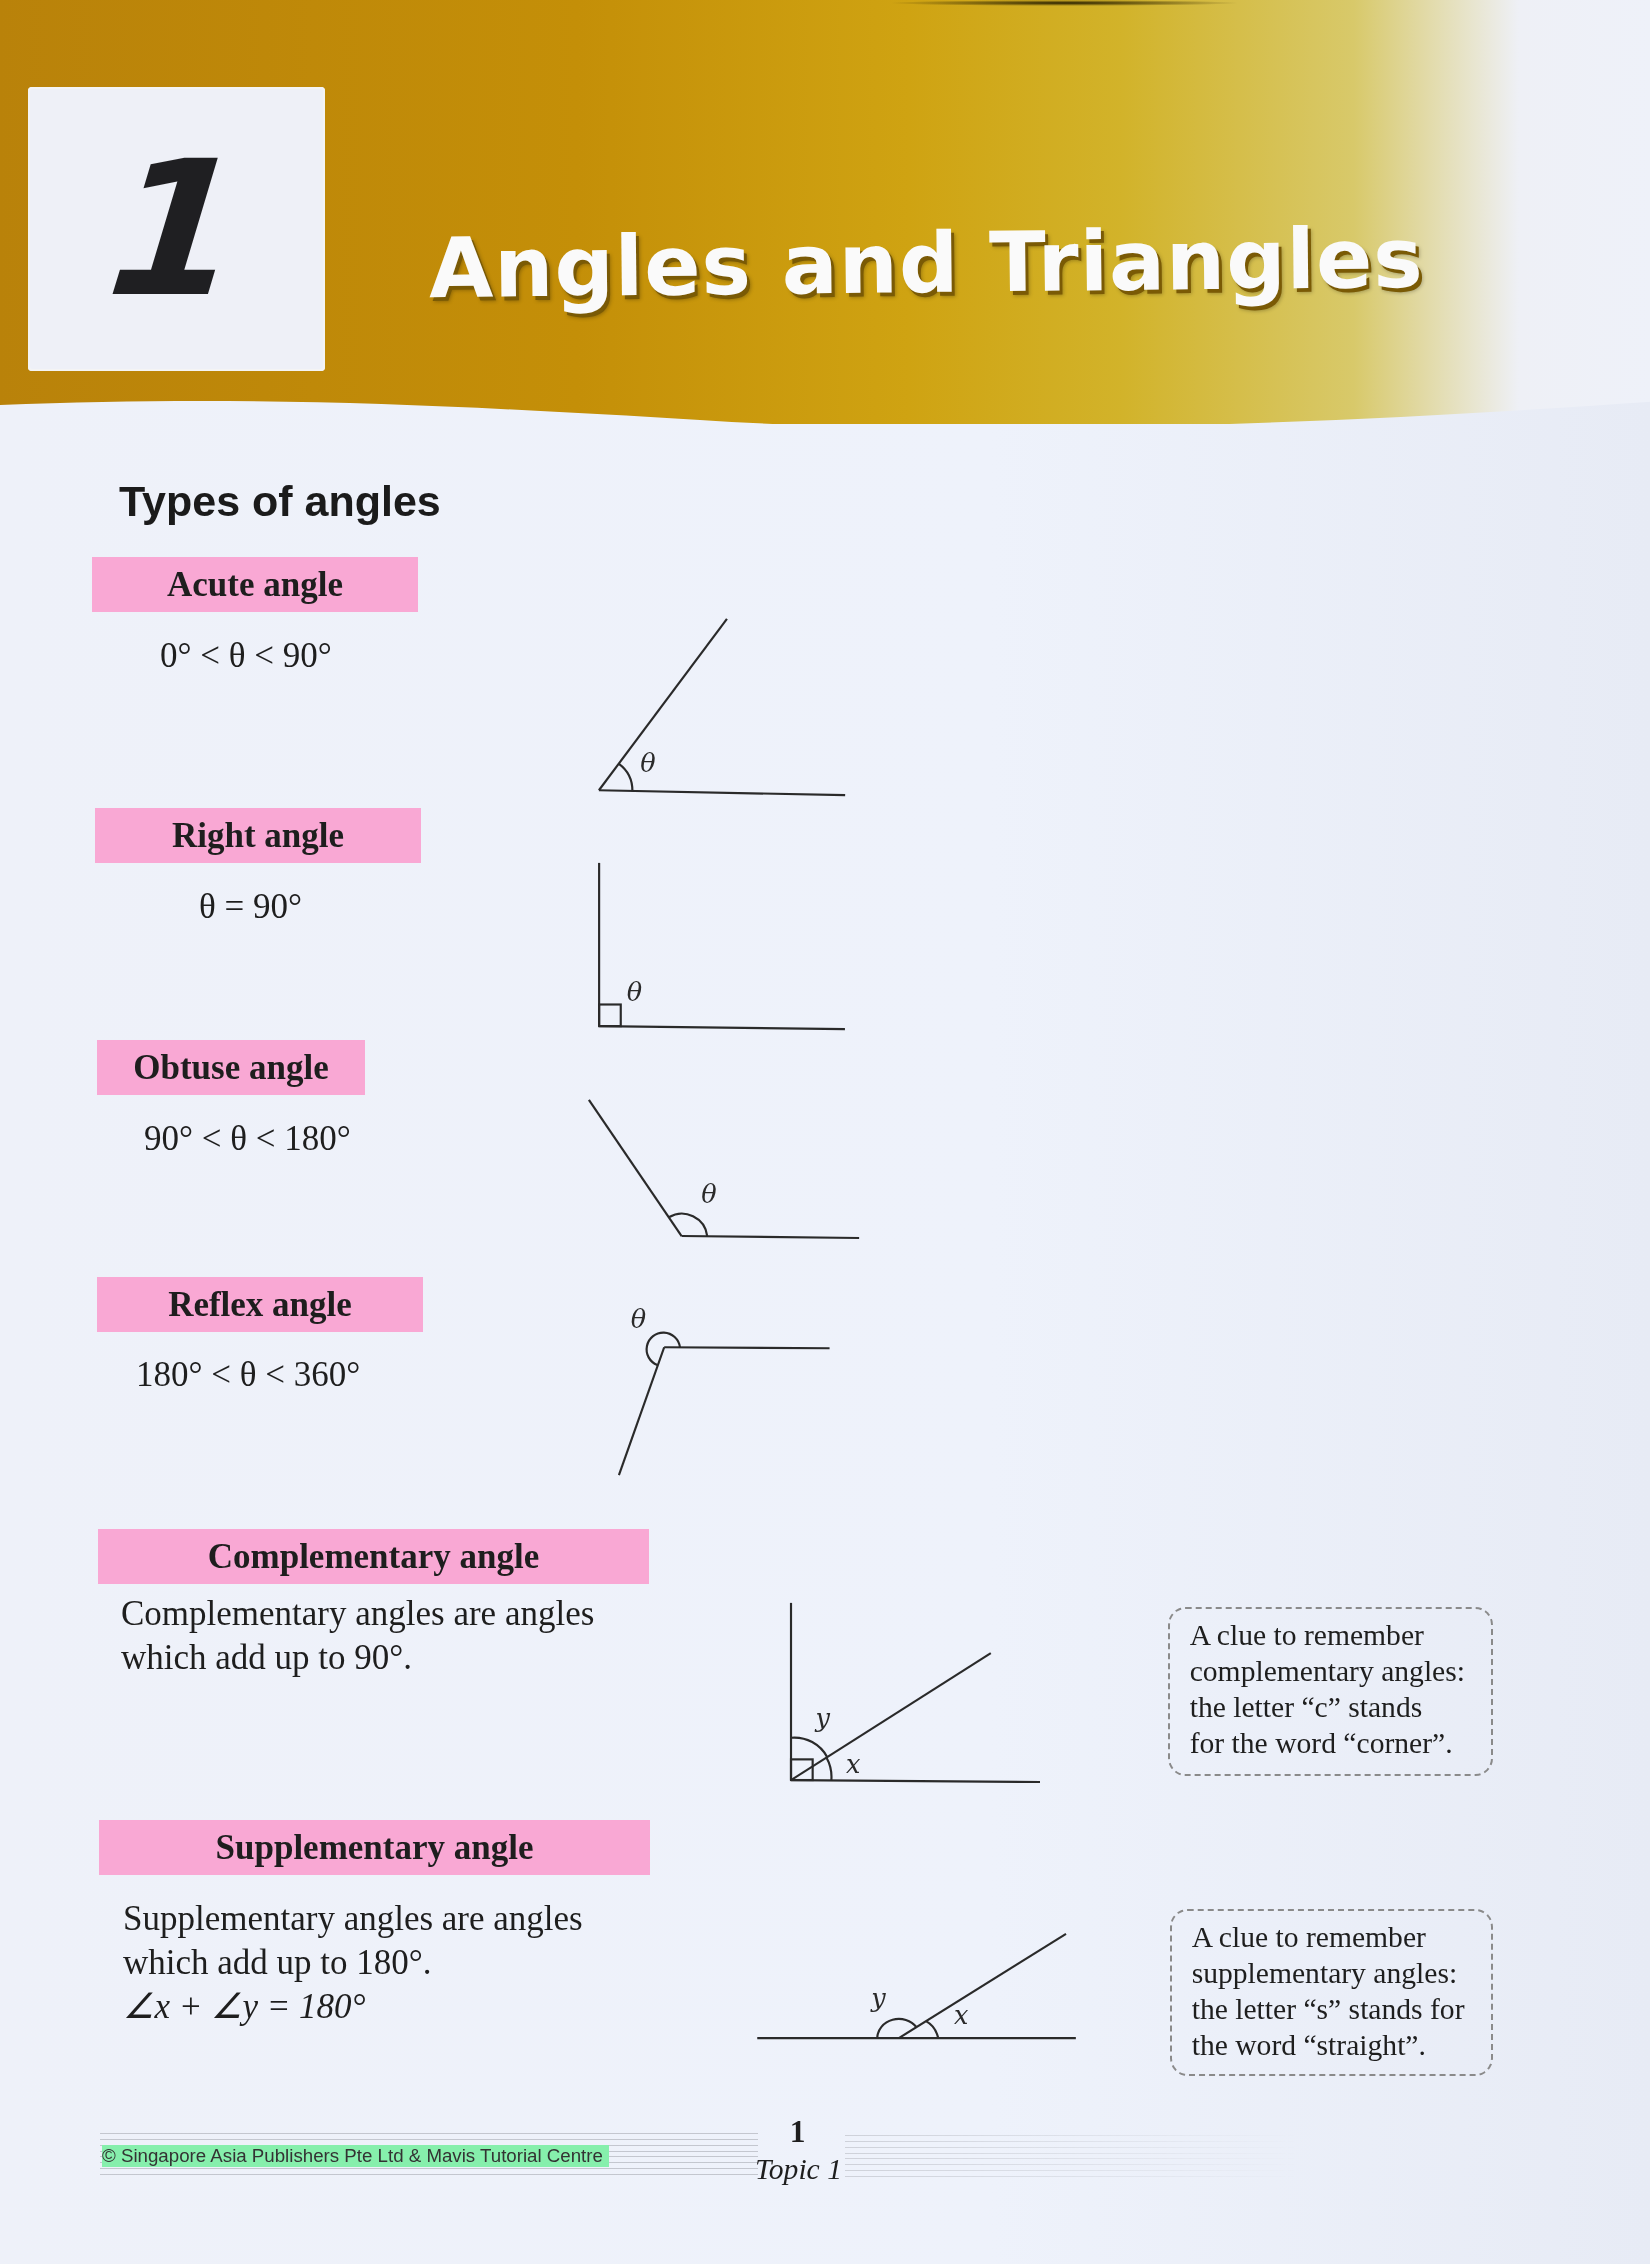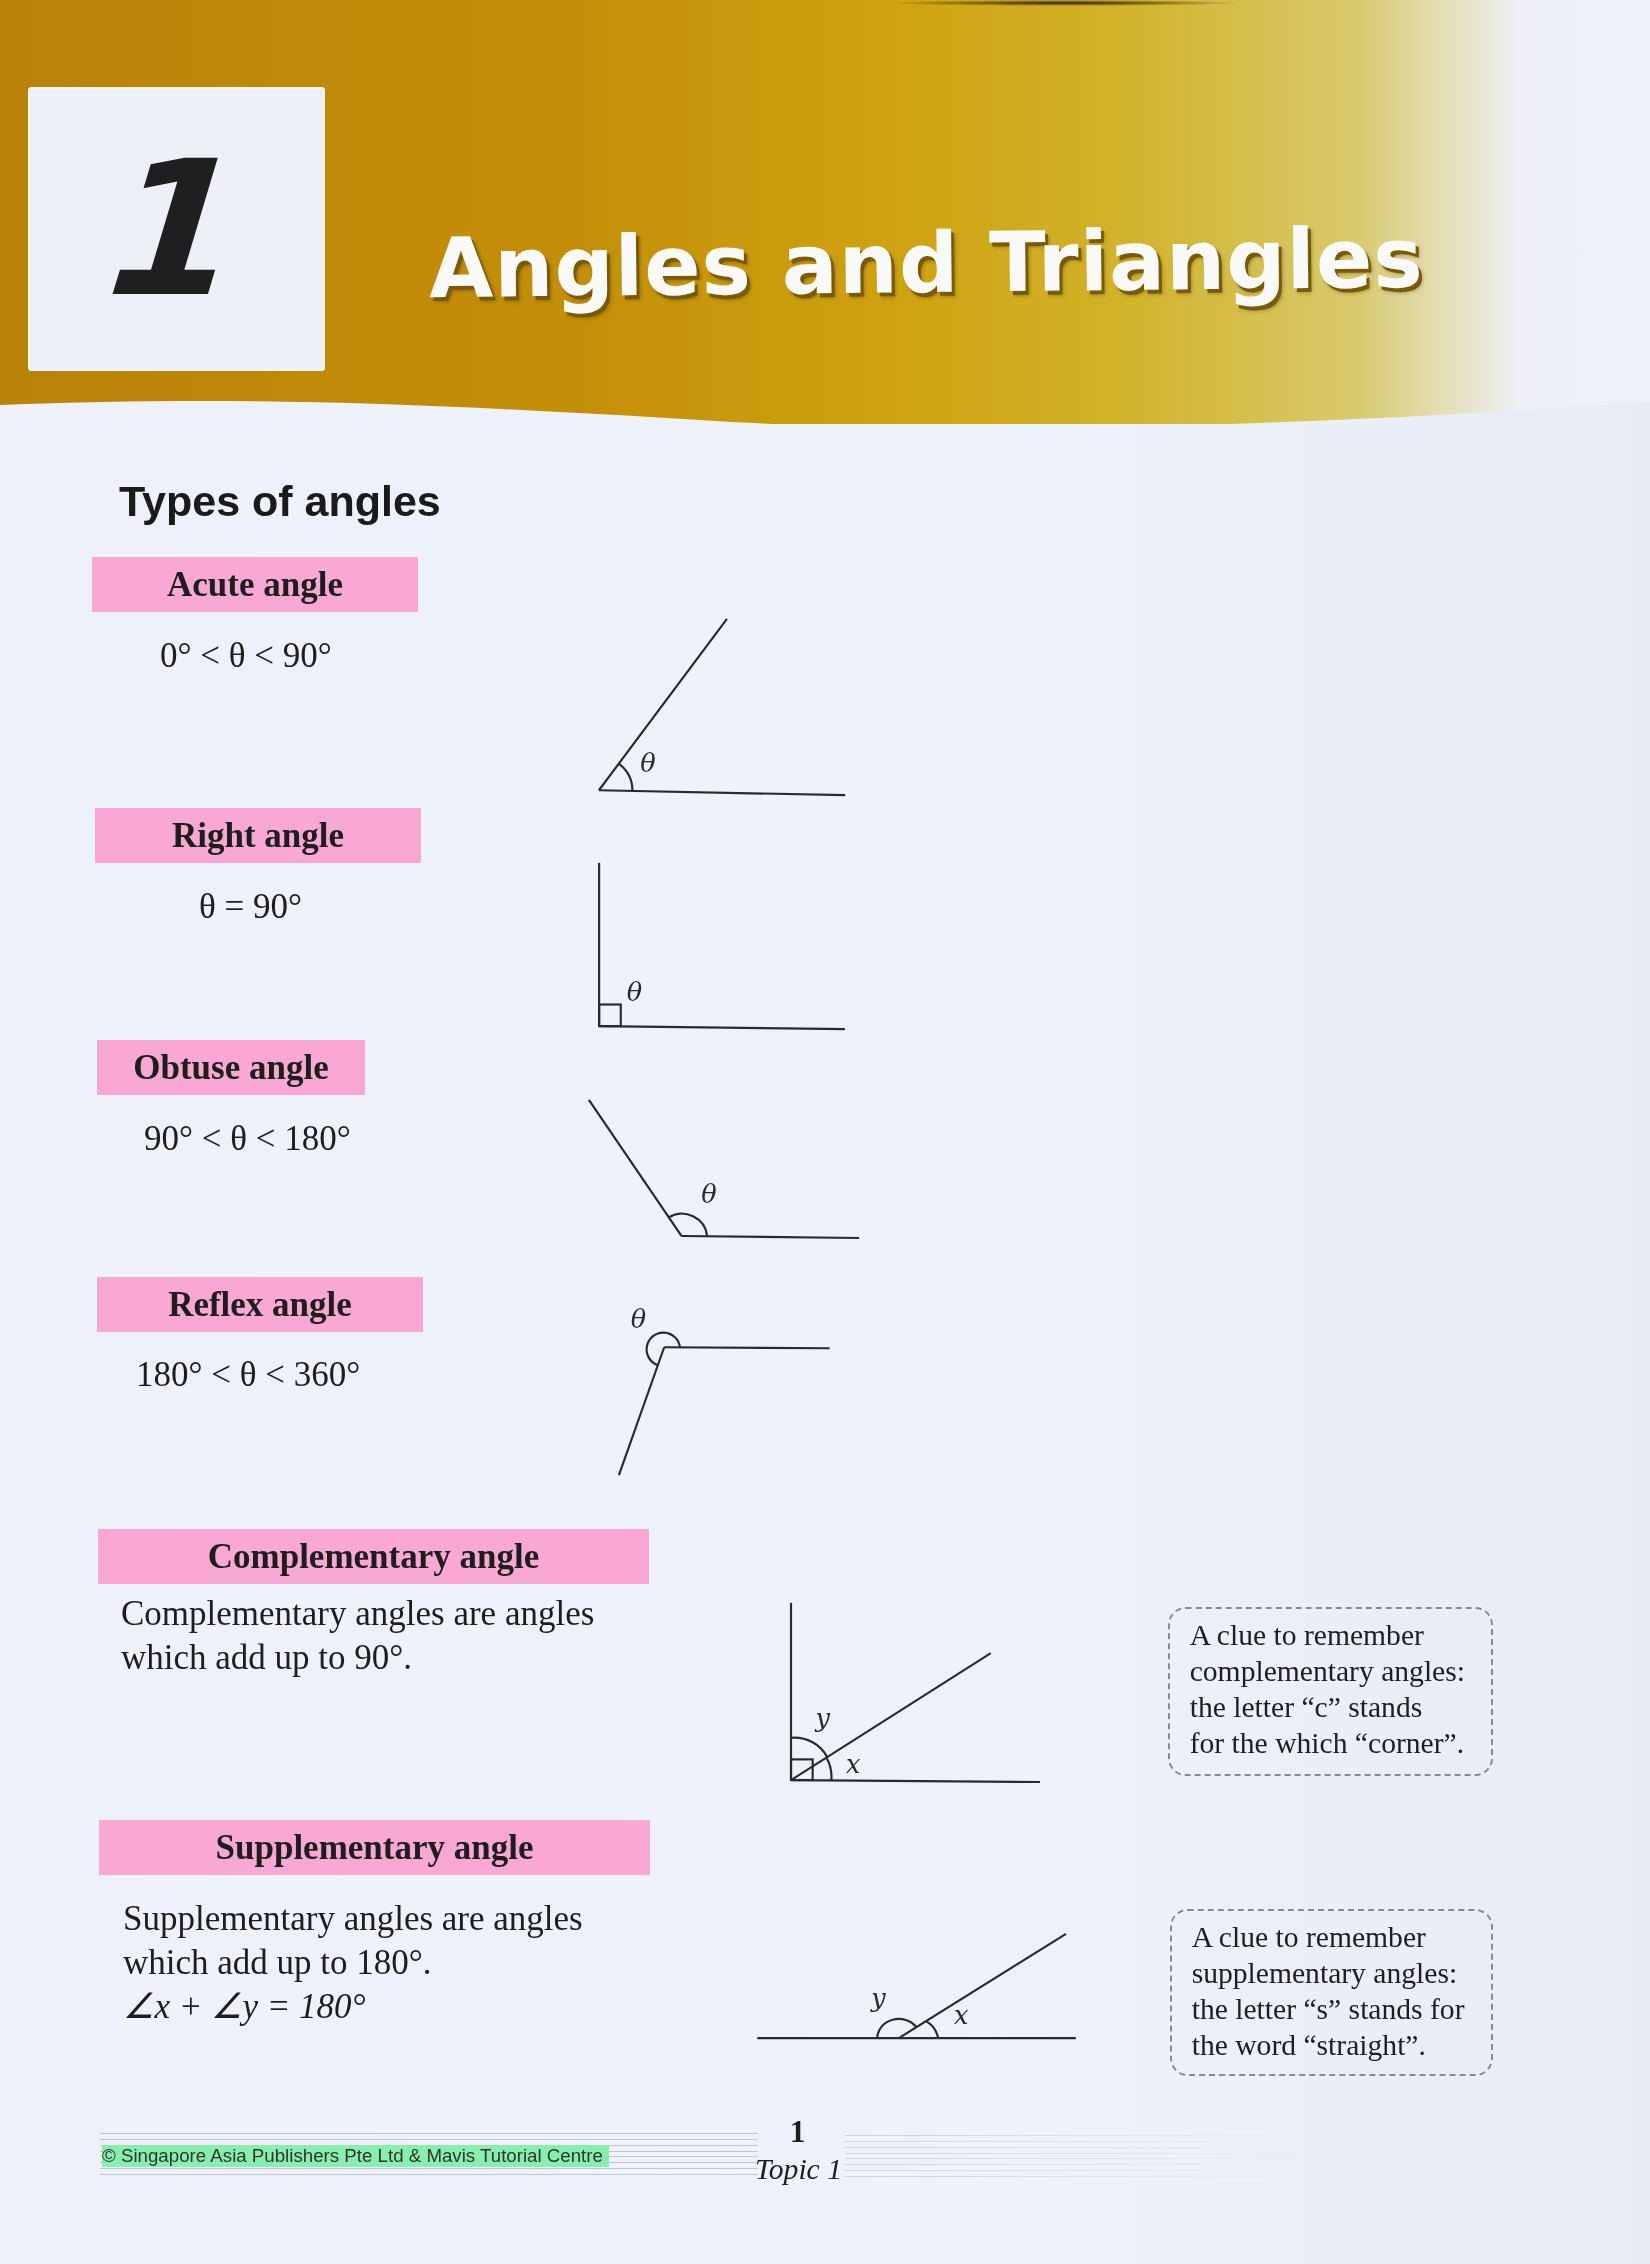--- a/index.html
+++ b/index.html
@@ -146,21 +146,21 @@
   <rect x="3" y="166" width="22" height="21"></rect>
   <path d="M 44 187 A 41 41 0 0 0 39 164"></path>
   <path d="M 40 164 A 38 38 0 0 0 3 144"></path>
   <text x="59" y="180">x</text>
   <text x="28" y="133">y</text>
 </svg>
 <div class="clue" style="left:1168px; top:1607px; width:325px; height:169px;">
   <div>A clue to remember</div>
   <div>complementary angles:</div>
   <div>the letter “c” stands</div>
-  <div>for the which “corner”.</div>
+  <div>for the word “corner”.</div>
 </div>
 
 <div class="label-bar" style="left:99px; top:1820px; width:551px;">Supplementary angle</div>
 <div class="desc" style="left:123px; top:1897px;">
   <div>Supplementary angles are angles</div>
   <div>which add up to 180°.</div>
   <div class="eq" style="font-style:italic;">∠x + ∠y = 180°</div>
 </div>
 <svg class="fig" style="left:757px; top:1926px;" width="325" height="118" viewBox="0 0 330 120">
   <line x1="0" y1="114" x2="324" y2="114"></line>

